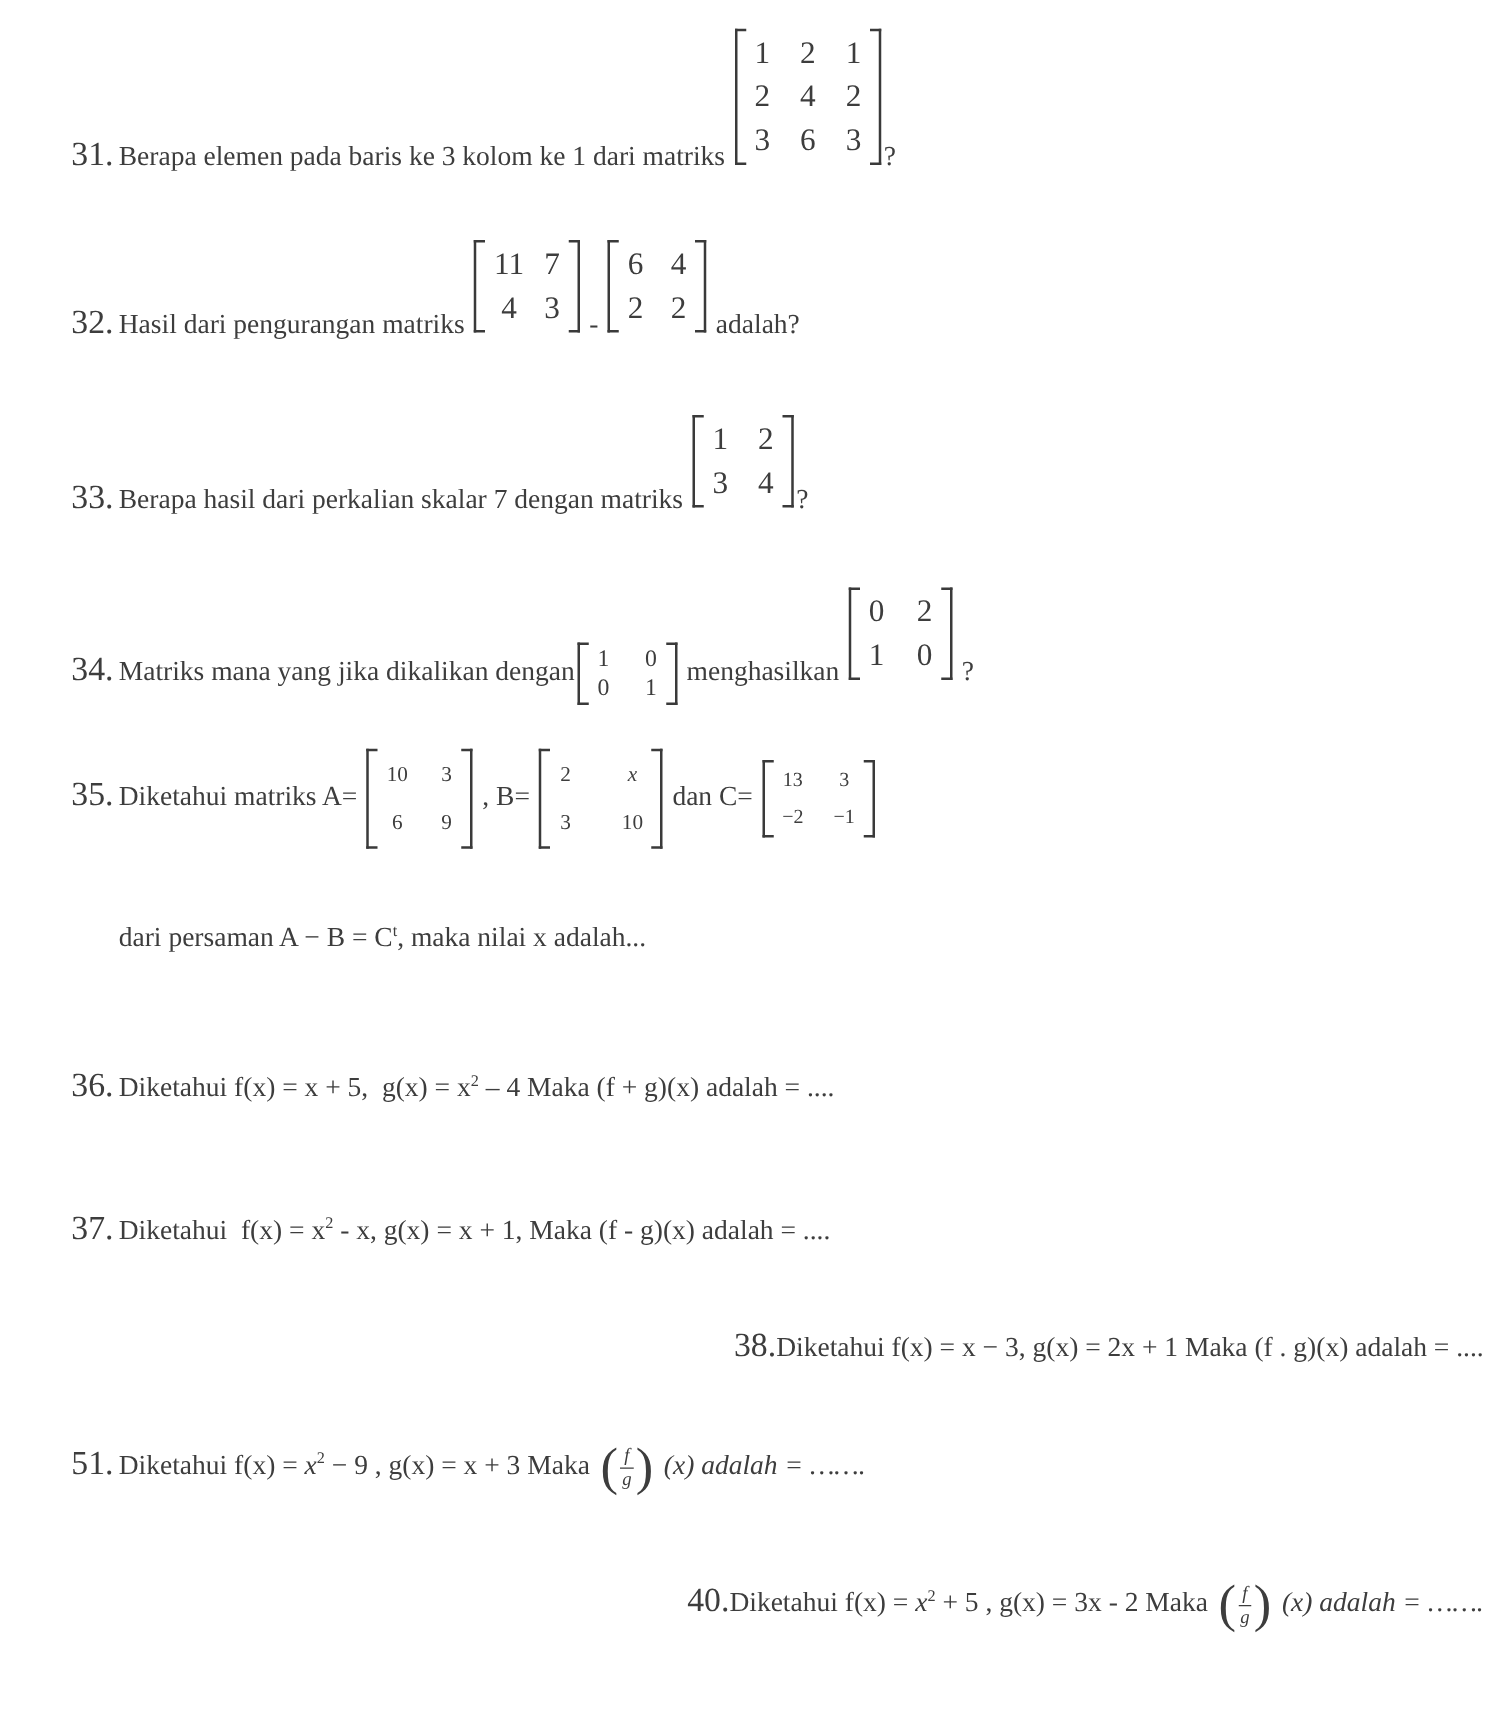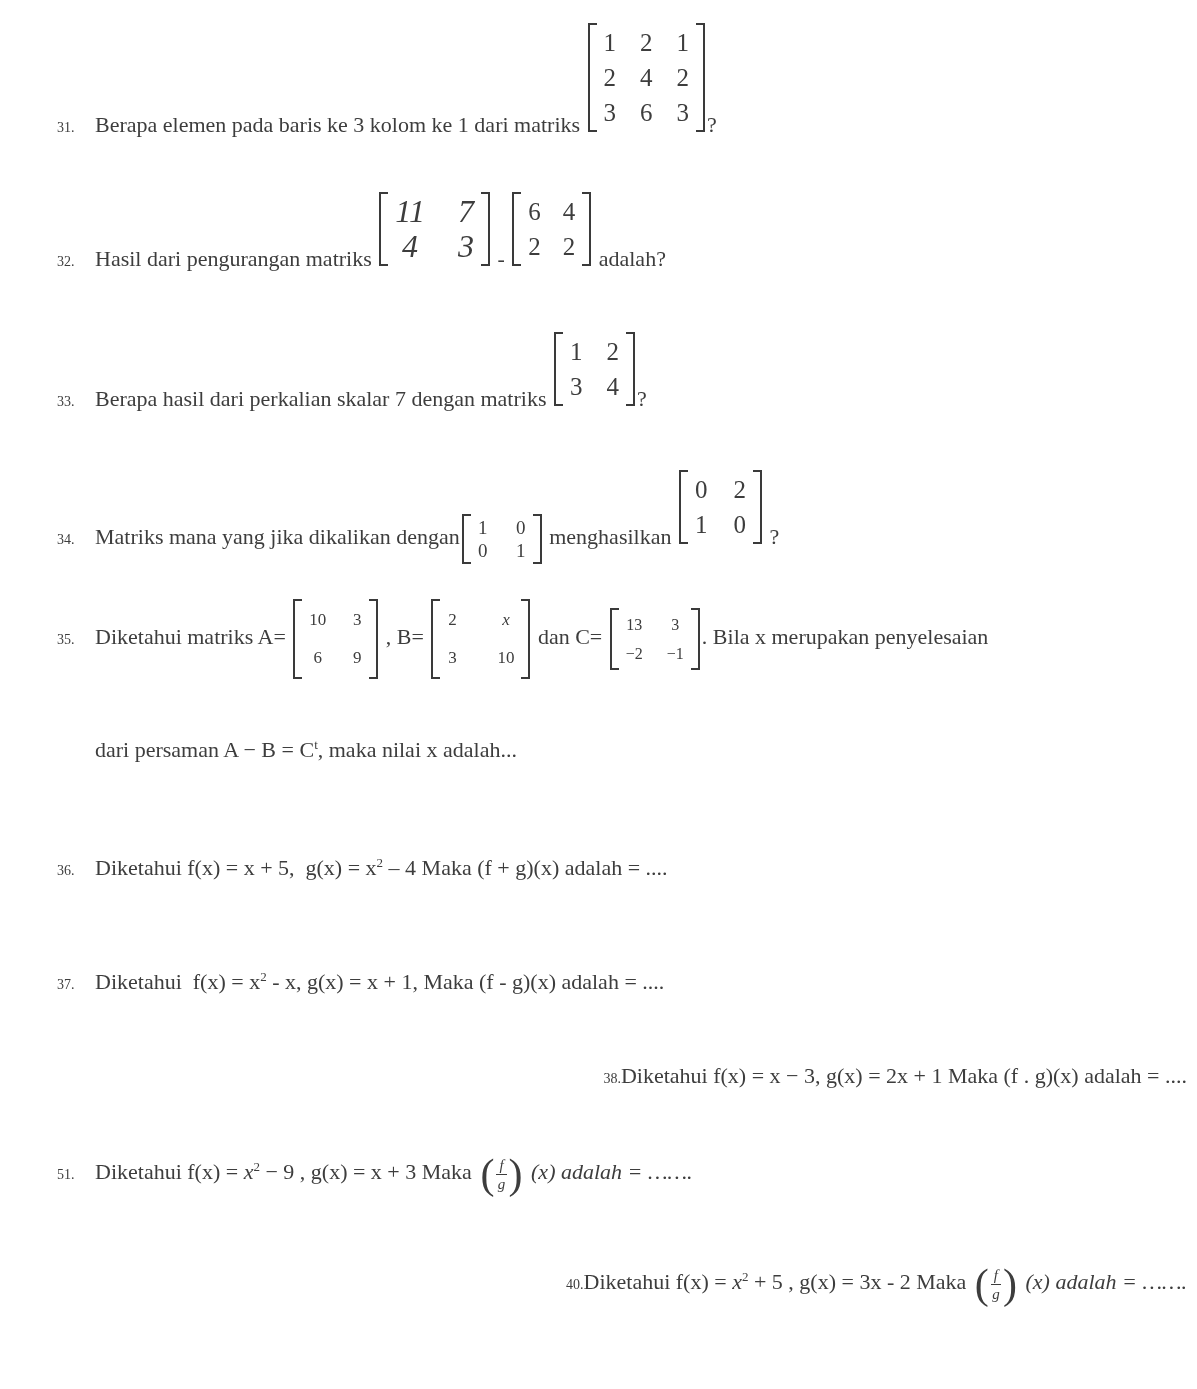--- a/index.html
+++ b/index.html
@@ -13,21 +13,21 @@
   }
   .qline{
     position:absolute;
     left:57px;
     width:1130px;
     font-size:22px;
     line-height:30px;
     white-space:nowrap;
   }
   .qline.cont{padding-left:38px;}
-  .qnum{display:inline-block;width:38px;font-size:14px;}
+  .qnum{display:inline-block;width:38px;font-size:27px;}
   .it{font-style:italic;}
   sup{font-size:13px;line-height:0;vertical-align:super;}
   
   .mx{display:inline-flex;align-items:stretch;margin:0 2px;}
   .mx.mid{vertical-align:middle;}
   .mbr{width:7px;border:2px solid #3a3a3a;}
   .mbl{border-right:none;}
   .mbrr{border-left:none;}
   .mgrid{display:grid;padding:2px 7px;align-items:center;justify-items:center;}
   .mcell{display:inline-block;min-width:10px;text-align:center;}
@@ -53,21 +53,21 @@
             <span class="mcell">4</span>
             <span class="mcell">2</span>
             <span class="mcell">3</span>
             <span class="mcell">6</span>
             <span class="mcell">3</span>
           </span>
           <span class="mbr mbrr"></span>
         </span><span>?</span></div>
       <div class="qline" style="top: 192px;"><span class="qnum">32.</span><span>Hasil dari pengurangan matriks </span><span class="mx">
           <span class="mbr mbl"></span>
-          <span class="mgrid" style="font-size: 32px; line-height: 35px; grid-template-columns: repeat(2, auto); column-gap: 33px; font-style: italic;">
+          <span class="mgrid" style="font-size: 25px; line-height: 35px; grid-template-columns: repeat(2, auto); column-gap: 16px;">
             <span class="mcell">11</span>
             <span class="mcell">7</span>
             <span class="mcell">4</span>
             <span class="mcell">3</span>
           </span>
           <span class="mbr mbrr"></span>
         </span><span> - </span><span class="mx">
           <span class="mbr mbl"></span>
           <span class="mgrid" style="font-size: 25px; line-height: 35px; grid-template-columns: repeat(2, auto); column-gap: 22px;">
             <span class="mcell">6</span>
@@ -126,21 +126,21 @@
           <span class="mbr mbrr"></span>
         </span><span> dan C= </span><span class="mx mid">
           <span class="mbr mbl"></span>
           <span class="mgrid" style="font-size: 16px; line-height: 29px; grid-template-columns: repeat(2, auto); column-gap: 24px;">
             <span class="mcell">13</span>
             <span class="mcell">3</span>
             <span class="mcell">−2</span>
             <span class="mcell">−1</span>
           </span>
           <span class="mbr mbrr"></span>
-        </span><span>. Bila x merupakan penyelesaian</span></div>
+        </span></div>
       <div class="qline cont" style="top: 735px;"><span>dari persaman A − B = C</span><sup>t</sup><span>, maka nilai x adalah...</span></div>
       <div class="qline" style="top: 853px;"><span class="qnum">36.</span><span>Diketahui f(x) = x + 5,&nbsp; g(x) = x</span><sup>2</sup><span> – 4 Maka (f + g)(x) adalah = ....</span></div>
       <div class="qline" style="top: 956px; margin-top: 11px;"><span class="qnum">37.</span><span>Diketahui&nbsp; f(x) = x</span><sup>2</sup><span> - x, g(x) = x + 1, Maka (f - g)(x) adalah = ....</span></div>
       <div class="qline" style="top: 1061px; text-align: right;"><span class="qnum">38.</span><span>Diketahui f(x) = x − 3, g(x) = 2x + 1 Maka (f . g)(x) adalah = ....</span></div>
       <div class="qline" style="top: 1152px;"><span class="qnum">51.</span><span>Diketahui f(x) = </span><span class="it">x</span><sup>2</sup><span> − 9 , g(x) = x + 3 Maka </span><span class="frac">
           <span class="fparen">(</span>
           <span class="fstack">
             <span class="fnum">f</span>
             <span class="fden">g</span>
           </span>

